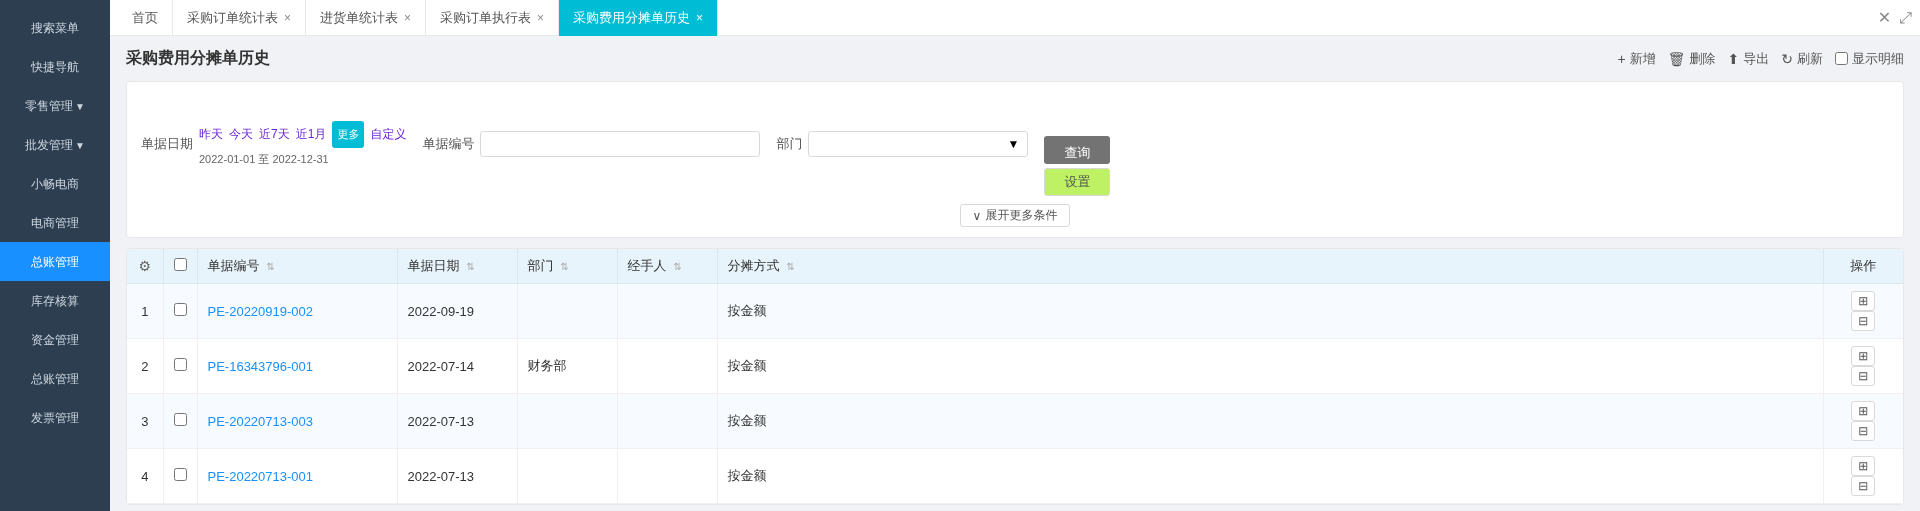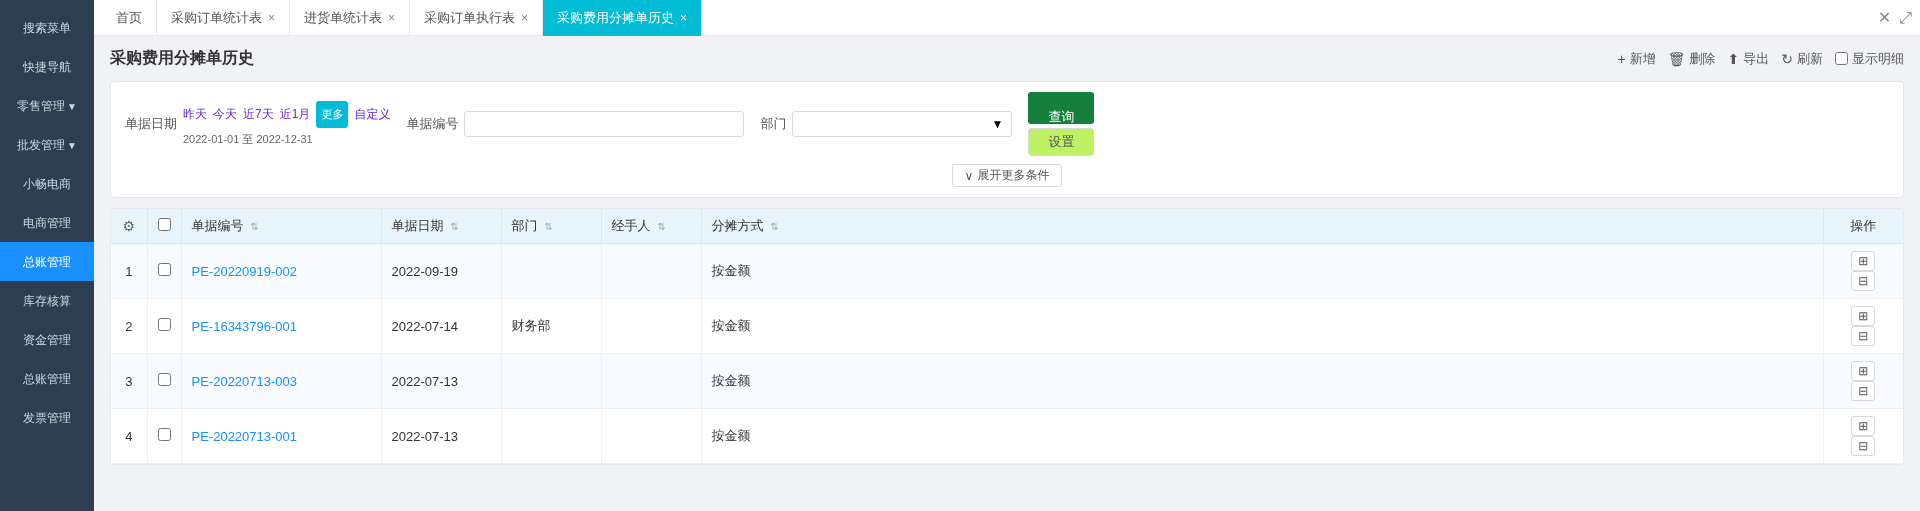--- a/index.html
+++ b/index.html
@@ -1,20 +1,20 @@
 <!DOCTYPE html>
 <html><head>
   <meta charset="utf-8">
   <style>
     * { box-sizing: border-box; margin: 0; padding: 0; }
     body { font-family: 'Microsoft YaHei', Arial, sans-serif; font-size: 13px; background: #f0f2f5; display: flex; height: 511px; overflow: hidden; }
 
     
     .sidebar {
-      width: 94px;
+      width: 110px;
       background: #2c3e50;
       display: flex;
       flex-direction: column;
       align-items: center;
       padding-top: 8px;
       flex-shrink: 0;
       height: 511px;
     }
     .sidebar-item {
       width: 100%;
@@ -193,28 +193,29 @@
       width: 220px;
       height: 26px;
       outline: none;
       display: flex;
       align-items: center;
       justify-content: space-between;
       cursor: pointer;
       background: #fff;
     }
     .query-btn {
-      background: #15803d;
+      background: #737373;
       color: #fff;
       border: none;
       border-radius: 3px;
-      padding: 16px 20px;
+      padding: 8px 20px;
       font-size: 13px;
       cursor: pointer;
       height: 28px;
+      margin-top: 44px;
     }
     .settings-btn {
       background: #bef264;
       color: #555;
       border: 1px solid #d9d9d9;
       border-radius: 3px;
       padding: 4px 14px;
       font-size: 13px;
       cursor: pointer;
       height: 28px;

